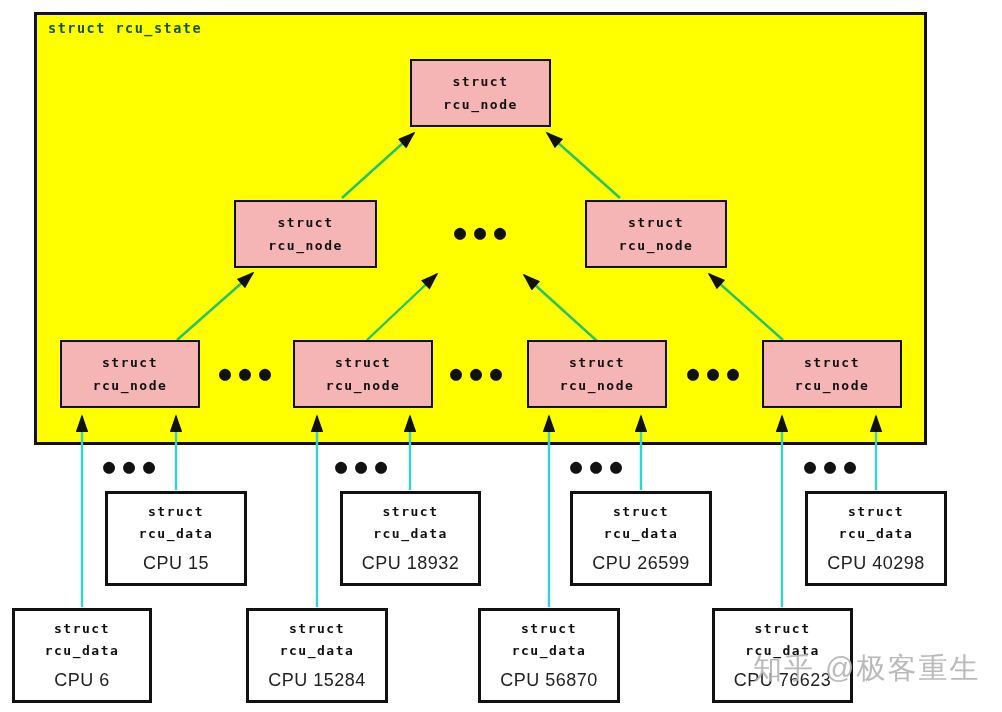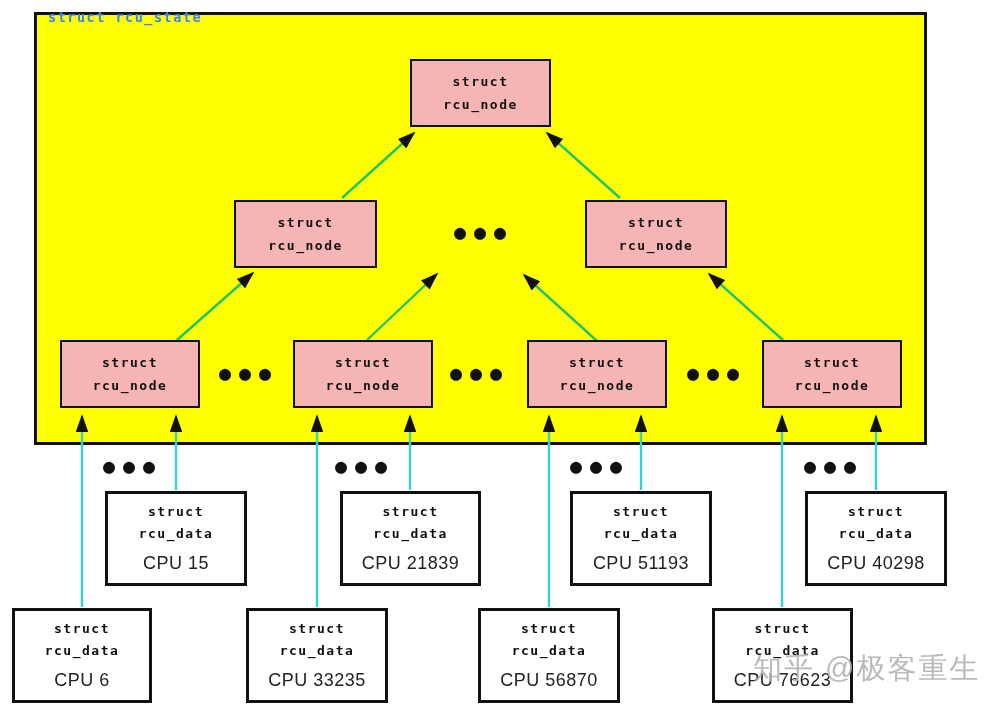--- a/index.html
+++ b/index.html
@@ -14,24 +14,24 @@
   .state-box {
     position: absolute;
     left: 34px; top: 12px;
     width: 887px; height: 427px;
     background: #ffff00;
     border: 3px solid #111111;
     z-index: 1;
   }
   .state-label {
     position: absolute;
-    left: 48px; top: 9px;
+    left: 48px; top: 20px;
     font: bold 13.5px "DejaVu Sans Mono", monospace;
     letter-spacing: 1.5px;
-    color: #3b82f6;
+    color: #14532d;
     z-index: 3;
     white-space: nowrap;
   }
   .node {
     position: absolute;
     box-sizing: border-box;
     background: #f5b5b5;
     border: 2.5px solid #111111;
     display: flex;
     flex-direction: column;
@@ -171,42 +171,42 @@
   <span class="dots" style="left:830px; top:466px;">●●●</span>
 
   <div class="databox" style="left:105px; top:491px; width:142px; height:95px;">
     <span>struct</span>
     <span>rcu_data</span>
     <span class="cpu-line">CPU 15</span>
   </div>
   <div class="databox" style="left:340px; top:491px; width:141px; height:95px;">
     <span>struct</span>
     <span>rcu_data</span>
-    <span class="cpu-line">CPU 21839</span>
+    <span class="cpu-line">CPU 18932</span>
   </div>
   <div class="databox" style="left:570px; top:491px; width:142px; height:95px;">
     <span>struct</span>
     <span>rcu_data</span>
-    <span class="cpu-line">CPU 51193</span>
+    <span class="cpu-line">CPU 26599</span>
   </div>
   <div class="databox" style="left:805px; top:491px; width:142px; height:95px;">
     <span>struct</span>
     <span>rcu_data</span>
     <span class="cpu-line">CPU 40298</span>
   </div>
 
   <div class="databox" style="left:12px; top:608px; width:140px; height:95px;">
     <span>struct</span>
     <span>rcu_data</span>
     <span class="cpu-line">CPU 6</span>
   </div>
   <div class="databox" style="left:246px; top:608px; width:142px; height:95px;">
     <span>struct</span>
     <span>rcu_data</span>
-    <span class="cpu-line">CPU 33235</span>
+    <span class="cpu-line">CPU 15284</span>
   </div>
   <div class="databox" style="left:478px; top:608px; width:142px; height:95px;">
     <span>struct</span>
     <span>rcu_data</span>
     <span class="cpu-line">CPU 56870</span>
   </div>
   <div class="databox" style="left:712px; top:608px; width:141px; height:95px;">
     <span>struct</span>
     <span>rcu_data</span>
     <span class="cpu-line">CPU 76623</span>

